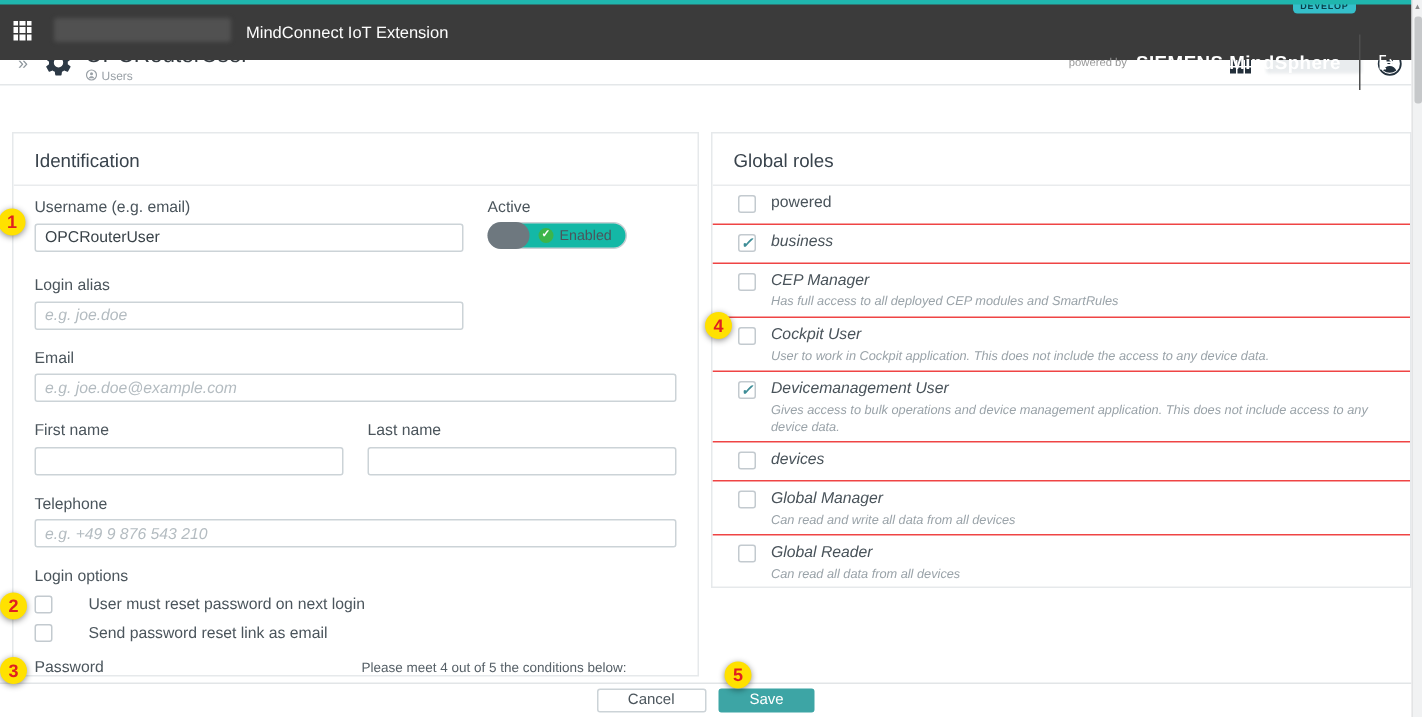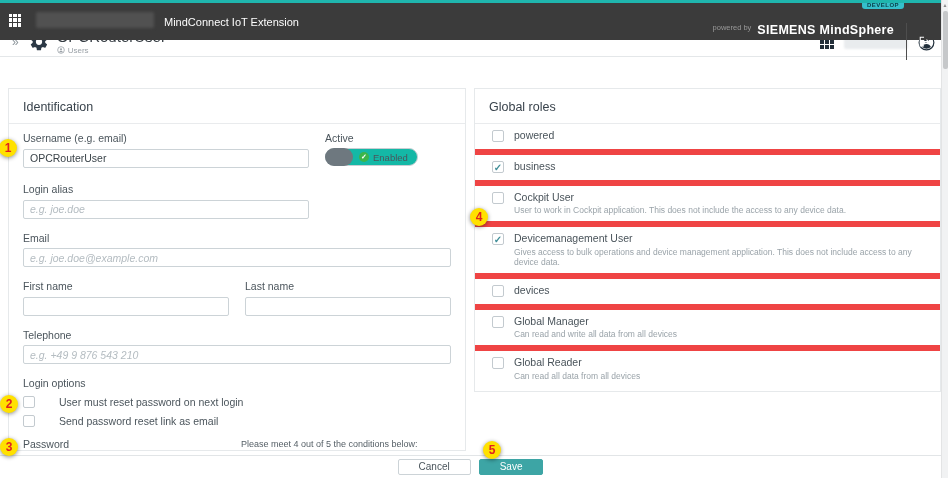--- a/index.html
+++ b/index.html
@@ -15,21 +15,21 @@
   .navbar {
     position:absolute; top:0; left:0; right:0; height:40px;
     background:#3b3b3b; display:flex; align-items:center; z-index:10;
   }
   .teal-strip { position:absolute; top:0; left:0; right:0; height:3px; background:#1fb6ae; }
   .nav-grid-btn { width:30px; height:28px; display:flex; align-items:center; justify-content:center; color:#fff; cursor:pointer; }
   .grid-icon { width:13px; height:13px; display:grid; grid-template-columns:repeat(3,1fr); gap:1.5px; }
   .grid-icon span { background:currentColor; }
   .redact-dark { width:118px; height:16px; background:#515151; border-radius:2px; filter:blur(1.5px); margin:0 10px 0 6px; }
   .nav-title { color:#fdfdfd; font-size:11px; padding-top:3px; }
-  .nav-right { margin-left:auto; display:flex; height:100%; padding-top:3px;margin-top:40px; }
+  .nav-right { margin-left:auto; display:flex; align-items:center; height:100%; padding-top:3px;margin-top:40px; }
   .powered { color:#989898; font-size:7.5px; margin-right:6px; }
   .brand { color:#fff; font-weight:bold; font-size:12.5px; letter-spacing:.3px; margin-right:12px; }
   .logout-btn { width:34px; height:100%; border-left:1px solid #4e4e4e; color:#fff; display:flex; align-items:center; justify-content:center; margin-right:8px; cursor:pointer; }
   .develop {
     position:absolute; top:0; left:862px; width:42px; height:9px; background:#35bfca;
     color:#073f47; font-size:6px; font-weight:bold; text-align:center; line-height:10px;
     border-radius:0 0 3px 3px; letter-spacing:.5px; z-index:11;
   }
 
   
@@ -79,21 +79,21 @@
 
   
   .pw-grid { display:flex; gap:12px; }
   .pw-left { width:206px; flex:none; }
   .pw-field { margin-bottom:13px; }
   .pw-right { flex:1; padding-top:1px; }
   .cond-intro { font-size:9px; color:#555f66; margin-bottom:6px; }
 
   
   .role-row { display:flex; align-items:flex-start; gap:10px; padding:4px 14px 5px 17px; }
-  .role-row + .role-row { border-top:6px solid #ef4444; }
+  .role-row + .role-row { border-top:1px solid #ef4444;font-style:italic; }
   .role-row .cb { margin-top:2px; }
   .role-name { font-size:10.5px; color:#49535a; line-height:1.5; }
   .role-desc { font-size:8.5px; color:#9aa3a9; line-height:1.25; margin-top:0; }
   .role-desc:empty { display:none; }
 
   
   .footer {
     position:absolute; left:0; right:7px; bottom:0; height:23px; background:#fff;
     border-top:1px solid #e2e5e7; display:flex; align-items:center; justify-content:center; gap:8px; z-index:20;
   }
@@ -295,20 +295,27 @@
         </div>
         <div class="role-row">
           <span class="cb checked"></span>
           <div>
               <div class="role-name">business</div>
                </div>
         </div>
         <div class="role-row">
           <span class="cb"></span>
           <div>
+              <div class="role-name">CEP Manager</div>
+               <div class="role-desc">Has full access to all deployed CEP modules and SmartRules</div>
+            </div>
+        </div>
+        <div class="role-row">
+          <span class="cb"></span>
+          <div>
               <div class="role-name">Cockpit User</div>
                <div class="role-desc">User to work in Cockpit application. This does not include the access to any device data.</div>
             </div>
         </div>
         <div class="role-row">
           <span class="cb checked"></span>
           <div>
               <div class="role-name">Devicemanagement User</div>
                <div class="role-desc">Gives access to bulk operations and device management application. This does not include access to any device data.</div>
             </div>

